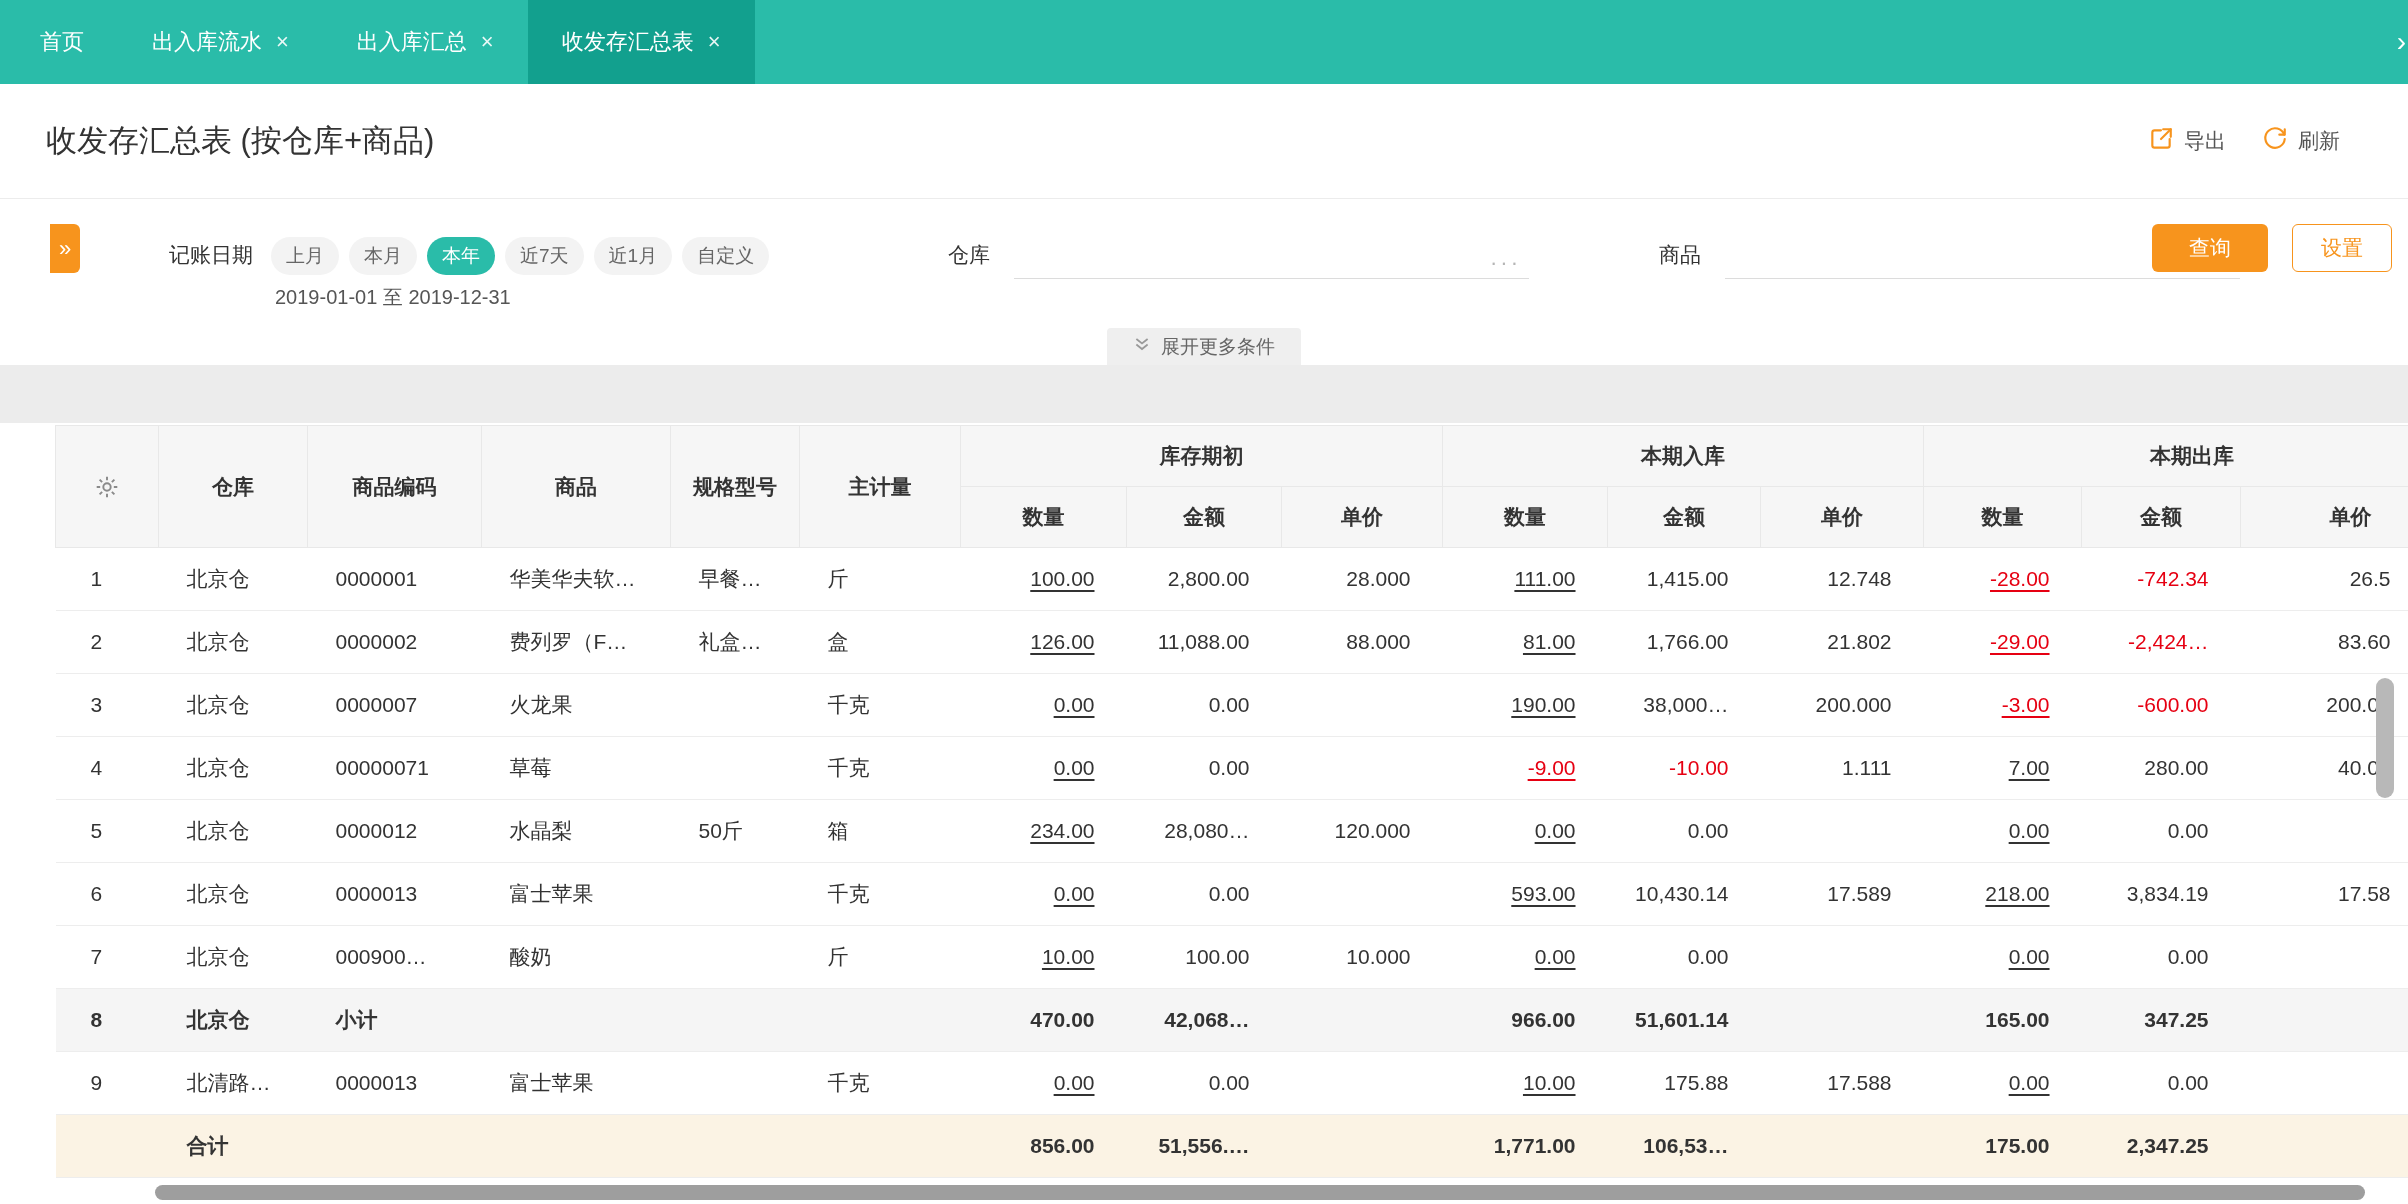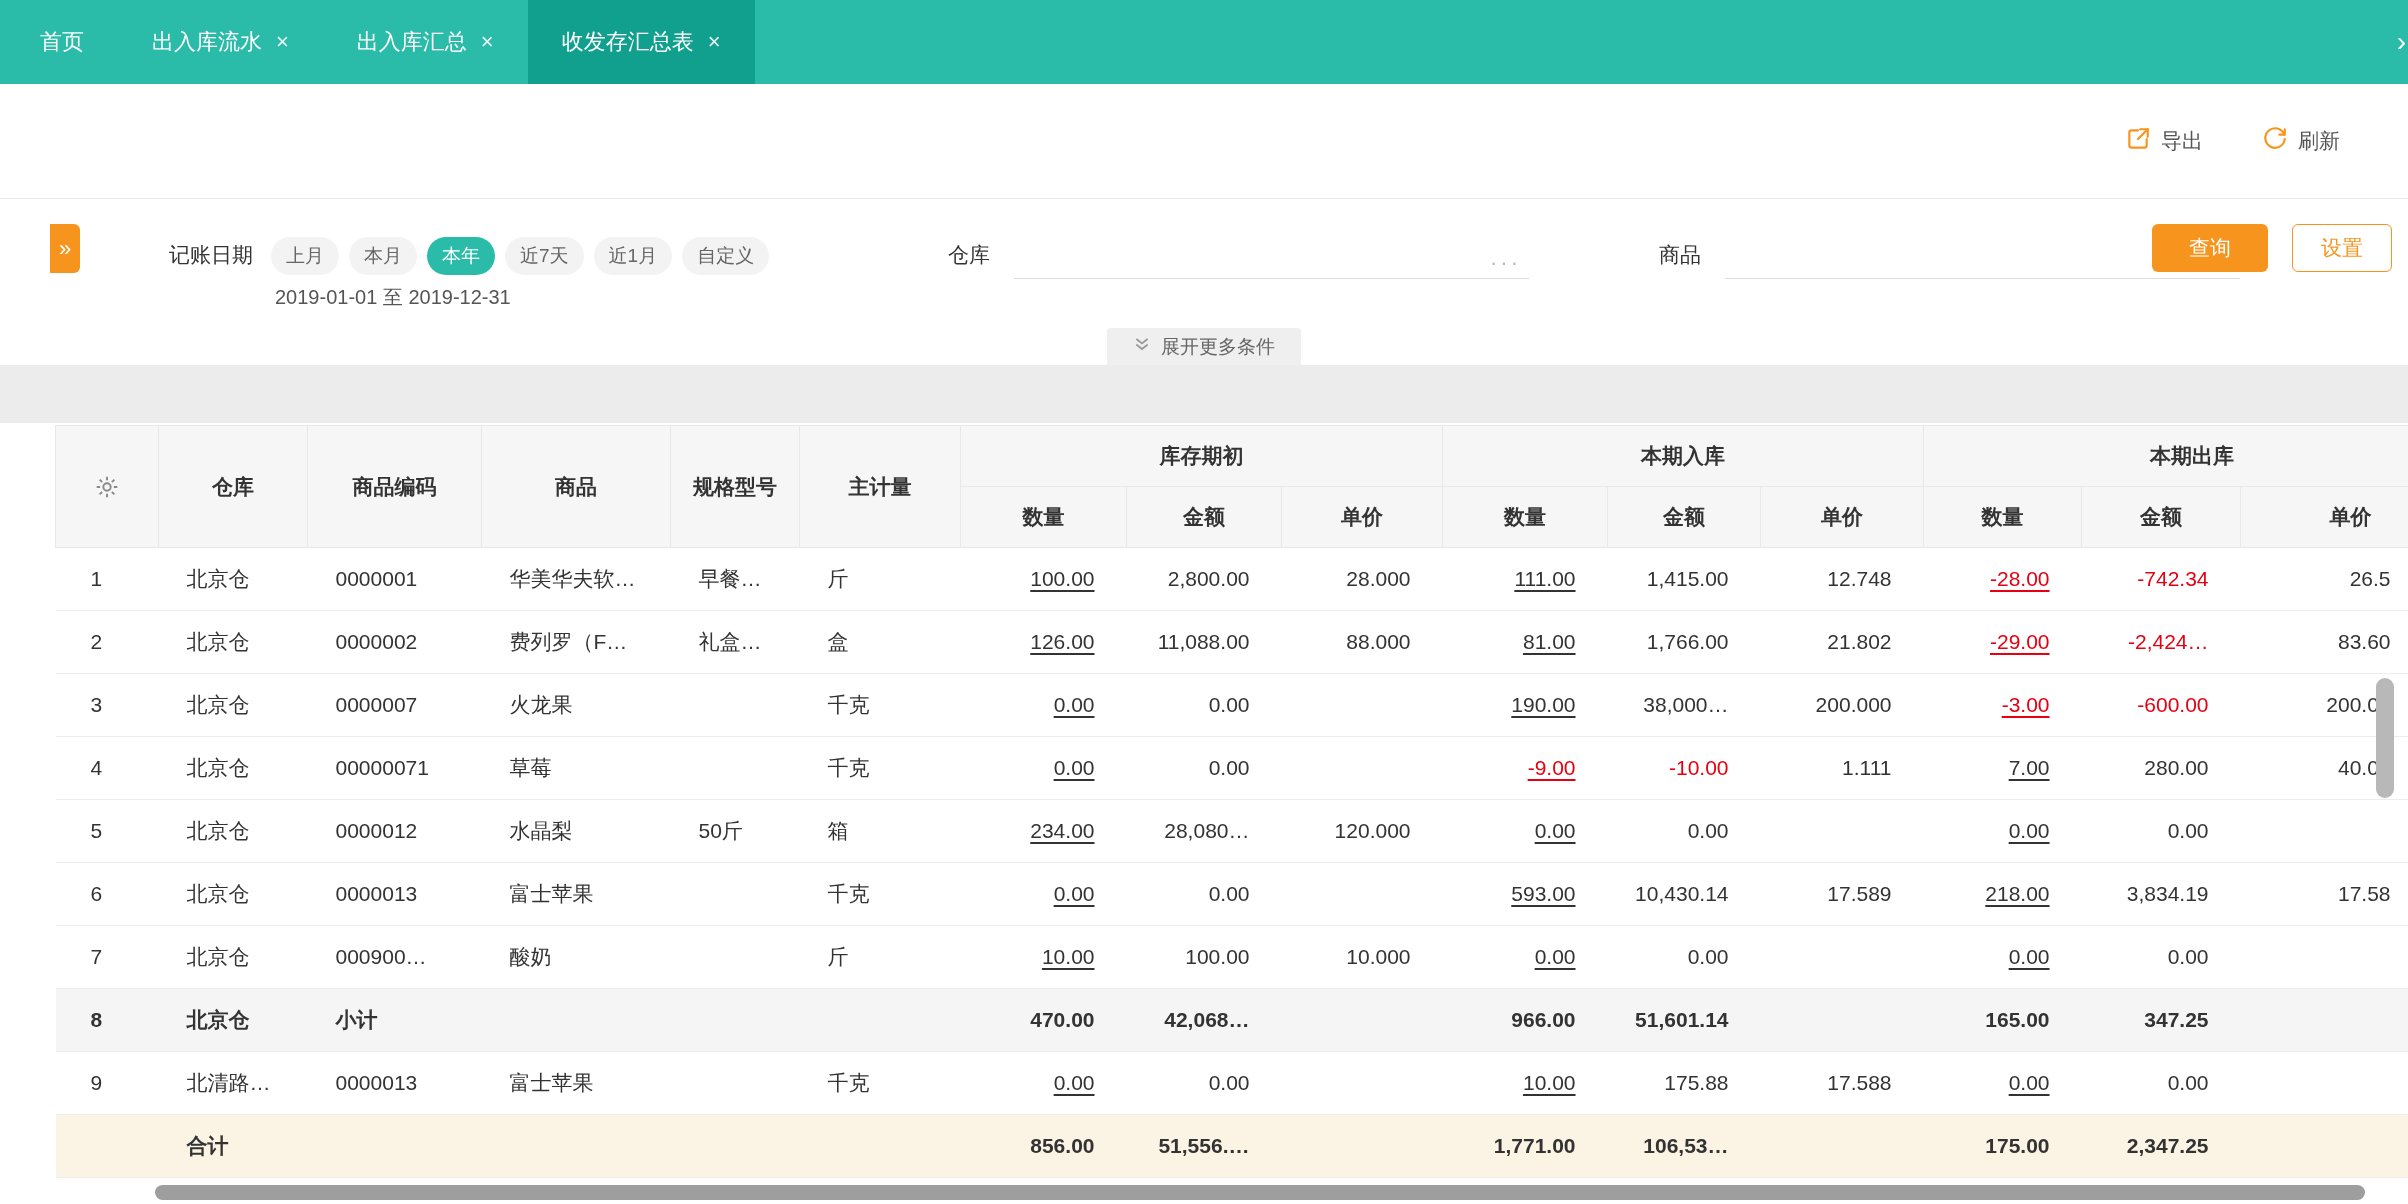--- a/index.html
+++ b/index.html
@@ -12,21 +12,21 @@
   
   .tabbar { height:84px; background:#2abca9; display:flex; align-items:stretch; position:relative; padding-left:6px; }
   .tab { display:flex; align-items:center; padding:0 34px; color:#fff; font-size:22px; gap:14px; cursor:pointer; white-space:nowrap; }
   .tab.active { background:#12a08e; }
   .tab-x { font-size:22px; opacity:.9; }
   .tab-overflow { position:absolute; right:2px; top:0; bottom:0; display:flex; align-items:center; color:#fff; font-size:28px; }
 
   
   .titlebar { height:115px; background:#fff; display:flex; align-items:center; padding:0 68px 0 46px; border-bottom:1px solid #ececec; }
   .page-title { font-size:31px; font-weight:500; color:#333; }
-  .title-actions { margin-left:auto; display:flex; gap:59px; align-items:center;text-align:center; }
+  .title-actions { margin-left:auto; display:flex; gap:36px; align-items:center;text-align:center; }
   .action { display:flex; align-items:center; gap:10px; font-size:21px; color:#555; cursor:pointer; }
 
   
   .filter-panel { background:#fff; height:166px; position:relative; }
   .collapse-tag { position:absolute; left:50px; top:25px; width:30px; height:49px; background:#f7941d; color:#fff;
     border-radius:0 6px 6px 0; display:flex; align-items:center; justify-content:center; font-size:22px; cursor:pointer; }
   .date-group { position:absolute; left:169px; top:38px; display:flex; gap:18px; }
   .flabel { font-size:21px; color:#333; line-height:36px; white-space:nowrap; }
   .date-col { display:flex; flex-direction:column; gap:9px; }
   .pills { display:flex; gap:10px; align-items:center; }
@@ -83,20 +83,21 @@
       </div>
       <div class="tab active">
         <span>收发存汇总表</span>
         <span class="tab-x">×</span>
       </div>
     </div>
   <span class="tab-overflow">›</span>
 </div>
 
 <div class="titlebar">
+  <h1 class="page-title">收发存汇总表 (按仓库+商品)</h1>
   <div class="title-actions">
     <span class="action">
       <span>
         <svg width="26" height="26" viewBox="0 0 24 24" fill="none" stroke="#f7941d" stroke-width="2" stroke-linecap="round" stroke-linejoin="round">
             <path d="M12 4H6a2 2 0 0 0-2 2v12a2 2 0 0 0 2 2h12a2 2 0 0 0 2-2v-6"></path>
             <path d="M14 3h7v7"></path>
             <path d="M21 3l-9 9"></path>
           </svg>
       </span>
       <span>导出</span>

